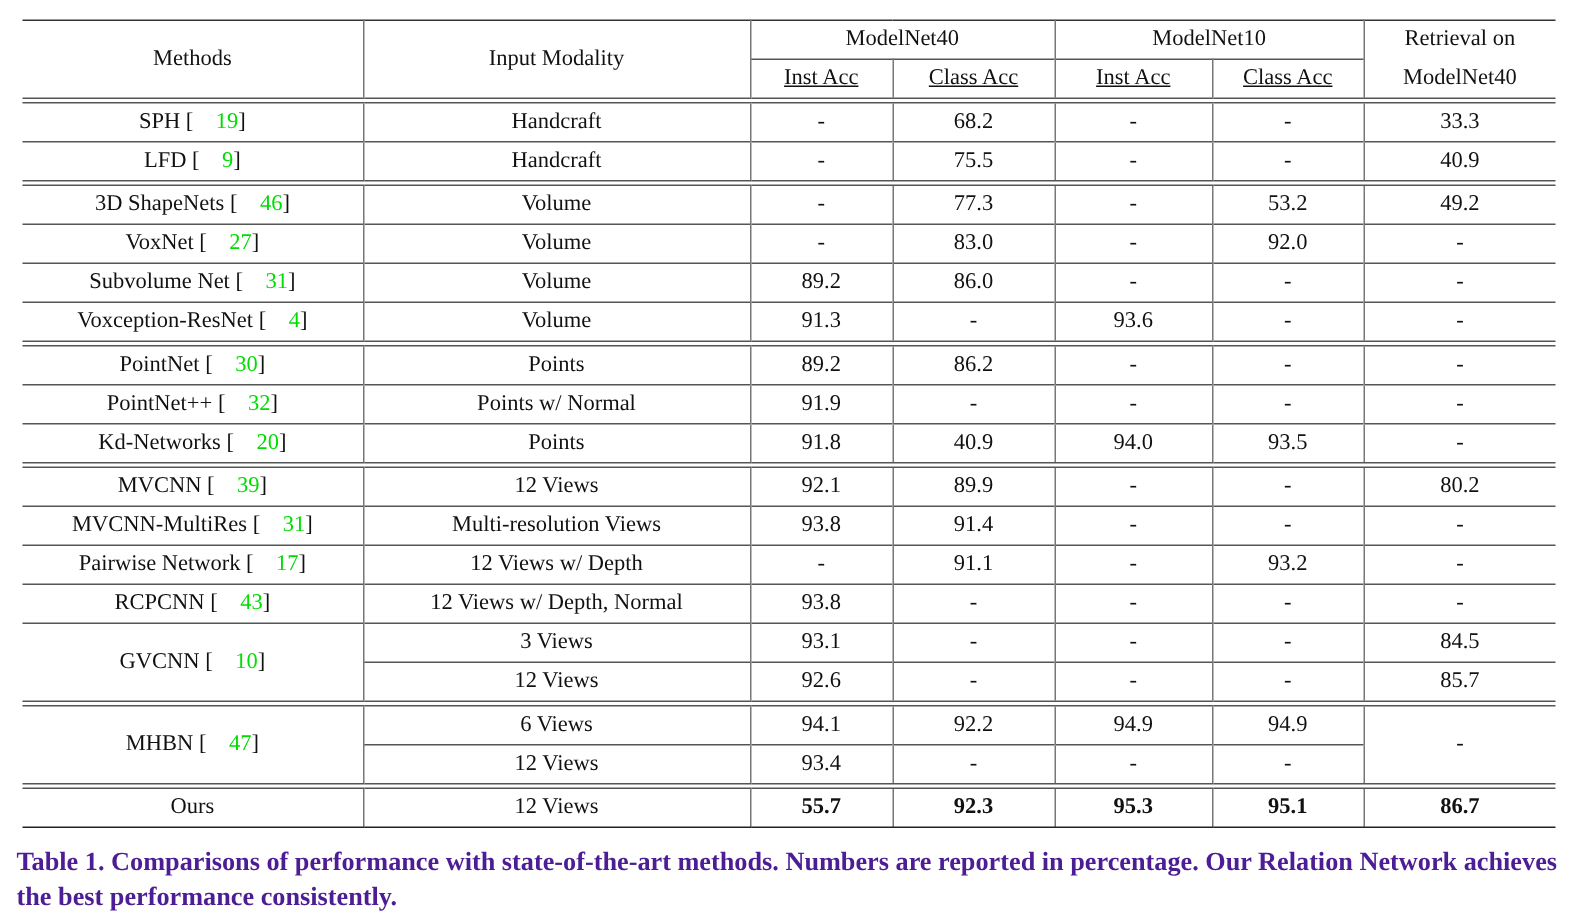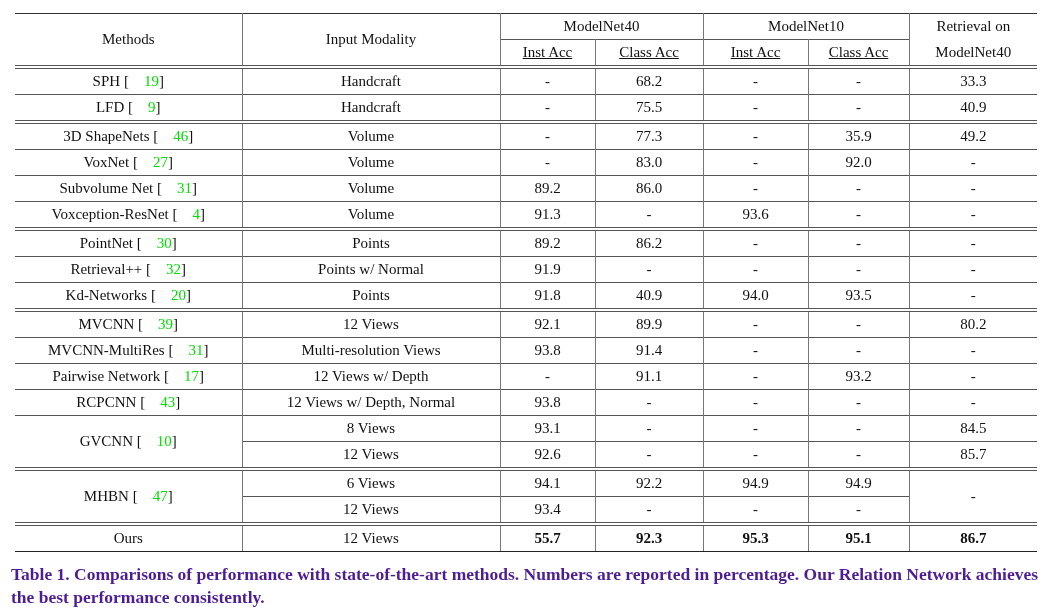--- a/index.html
+++ b/index.html
@@ -66,21 +66,21 @@
           <td>-</td>
           <td>-</td>
           <td>40.9</td>
         </tr>
         <tr class="dbl">
           <td><span>3D ShapeNets</span> [<span class="cite">46</span>]</td>
           <td>Volume</td>
           <td>-</td>
           <td>77.3</td>
           <td>-</td>
-          <td>35.9</td>
+          <td>53.2</td>
           <td>49.2</td>
         </tr>
         <tr class="rowline">
           <td><span>VoxNet</span> [<span class="cite">27</span>]</td>
           <td>Volume</td>
           <td>-</td>
           <td>83.0</td>
           <td>-</td>
           <td>92.0</td>
           <td>-</td>
@@ -106,21 +106,21 @@
         <tr class="dbl">
           <td><span>PointNet</span> [<span class="cite">30</span>]</td>
           <td>Points</td>
           <td>89.2</td>
           <td>86.2</td>
           <td>-</td>
           <td>-</td>
           <td>-</td>
         </tr>
         <tr class="rowline">
-          <td><span>Retrieval++</span> [<span class="cite">32</span>]</td>
+          <td><span>PointNet++</span> [<span class="cite">32</span>]</td>
           <td>Points w/ Normal</td>
           <td>91.9</td>
           <td>-</td>
           <td>-</td>
           <td>-</td>
           <td>-</td>
         </tr>
         <tr class="rowline">
           <td><span>Kd-Networks</span> [<span class="cite">20</span>]</td>
           <td>Points</td>
@@ -161,21 +161,21 @@
           <td><span>RCPCNN</span> [<span class="cite">43</span>]</td>
           <td>12 Views w/ Depth, Normal</td>
           <td>93.8</td>
           <td>-</td>
           <td>-</td>
           <td>-</td>
           <td>-</td>
         </tr>
         <tr class="rowline">
           <td rowspan="2"><span>GVCNN</span> [<span class="cite">10</span>]</td>
-          <td>8 Views</td>
+          <td>3 Views</td>
           <td>93.1</td>
           <td>-</td>
           <td>-</td>
           <td>-</td>
           <td>84.5</td>
         </tr>
         <tr class="rowline">
           <td>12 Views</td>
           <td>92.6</td>
           <td>-</td>

